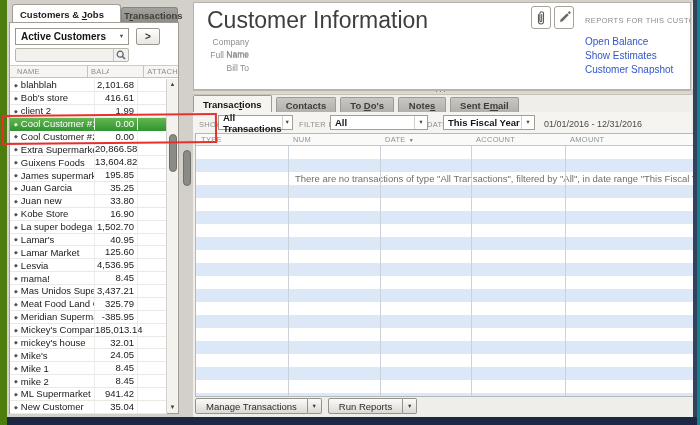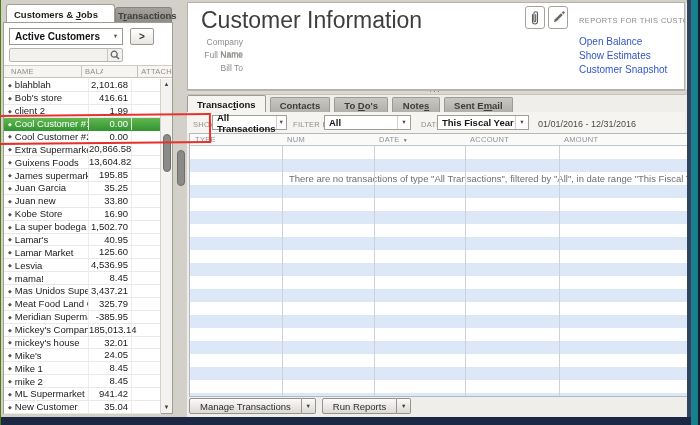--- a/index.html
+++ b/index.html
@@ -1,18 +1,18 @@
 <!DOCTYPE html>
 <html style="--selected_row_green: #349634; --selected_row_green_light: #63b74f; --link_blue: #3455c8; --stripe_blue: #dce8f7; --frame_teal: #16808e; --frame_navy: #1b2743; --annotation_red: #e7312d;"><head>
 <meta charset="utf-8">
 <style>
   * { margin:0; padding:0; box-sizing:border-box; }
   html,body { width:700px; height:425px; overflow:hidden; }
   body { font-family:"Liberation Sans", sans-serif; background:#d3d0c9; position:relative; }
-  #window { position:absolute; inset:0; background:#d3d0c9; border-left:1px solid #4d7c0f;padding-left:24px; }
+  #window { position:absolute; inset:0; background:#d3d0c9; border-left:7px solid #4d7c0f;padding-left:24px; }
 
   
   #left-tabs { position:absolute; left:5px; top:4px; display:flex; align-items:flex-end; z-index:3; }
   .ltab { font-size:9.5px; font-weight:bold; border-radius:3px 3px 0 0; padding:0 7px; white-space:nowrap; }
   .ltab.active { height:18px; line-height:19px; background:#ffffff; border:1px solid #a29e96; border-bottom:none; color:#1d1d1b; width:109px; }
   .ltab:not(.active) { height:15px; line-height:15px; background:linear-gradient(#a3a19b,#8f8d87); border:1px solid #87857f; border-bottom:none; color:#3f3e3a; width:57px; text-align:center; padding:0 2px; }
   .accel { text-decoration:underline; }
 
   #left-content { position:absolute; left:2px; top:22px; width:170px; height:392px; background:#ffffff; border:1px solid #a09c94; z-index:2; }
 
@@ -76,21 +76,21 @@
   #tx-tabs { position:absolute; left:0; top:0; display:flex; gap:4px; align-items:flex-end; }
   .ttab { height:15px; line-height:15px; min-width:48px; padding:0 9px; font-size:9.5px; font-weight:bold; color:#3e3d39; background:linear-gradient(#c9c7c2,#b2b0aa); border:1px solid #9e9b94; border-bottom:none; border-radius:2px 2px 0 0; text-align:center; white-space:nowrap; }
   .ttab.active { height:17px; line-height:18px; background:#f5f4f1; color:#131312; }
   #tx-filters { position:absolute; left:0; top:17px; width:498px; height:21px; background:#f5f4f1; }
   .flabel { position:absolute; font-size:7.5px; color:#8f8f8a; letter-spacing:.3px; top:8px; }
   .dropdown { position:absolute; top:3px; height:15px; background:#fff; border:1px solid #a39f97; display:flex; align-items:center; font-size:9.5px; font-weight:bold; color:#161616; padding-left:4px; }
   .dropdown .dd-arrow { margin-left:auto; border-left:1px solid #d4d1ca; line-height:13px; }
   #show-label { left:6px; }
   #show-dd { left:25px; width:75px; }
   #filterby-label { left:106px; }
-  #filter-dd { left:137px; width:87px; }
+  #filter-dd { left:137px; width:98px; }
   #date-label { left:234px; }
   #date-dd { left:250px; width:92px; }
   #date-range { position:absolute; left:351px; top:7px; font-size:9px; color:#4a4a48; white-space:nowrap; }
 
   #tx-table { position:absolute; left:2px; top:38px; width:537px; height:264px; background:#ffffff; border:1px solid #b4b8bf; }
   #tx-thead { position:absolute; left:0; top:0; width:100%; height:12px; background:#fafaf8; border-bottom:1px solid #c3c7cd; font-size:7.5px; color:#8d939b; letter-spacing:.3px; }
   .th { position:absolute; top:1px; white-space:nowrap; }
   .th-sort { font-size:5px; color:#6b7280; margin-left:3px; }
   #tx-body { position:absolute; left:0; top:12px; right:0; bottom:0;
     background:repeating-linear-gradient(to bottom, #ffffff 0 13px, var(--stripe_blue) 13px 26px); }

